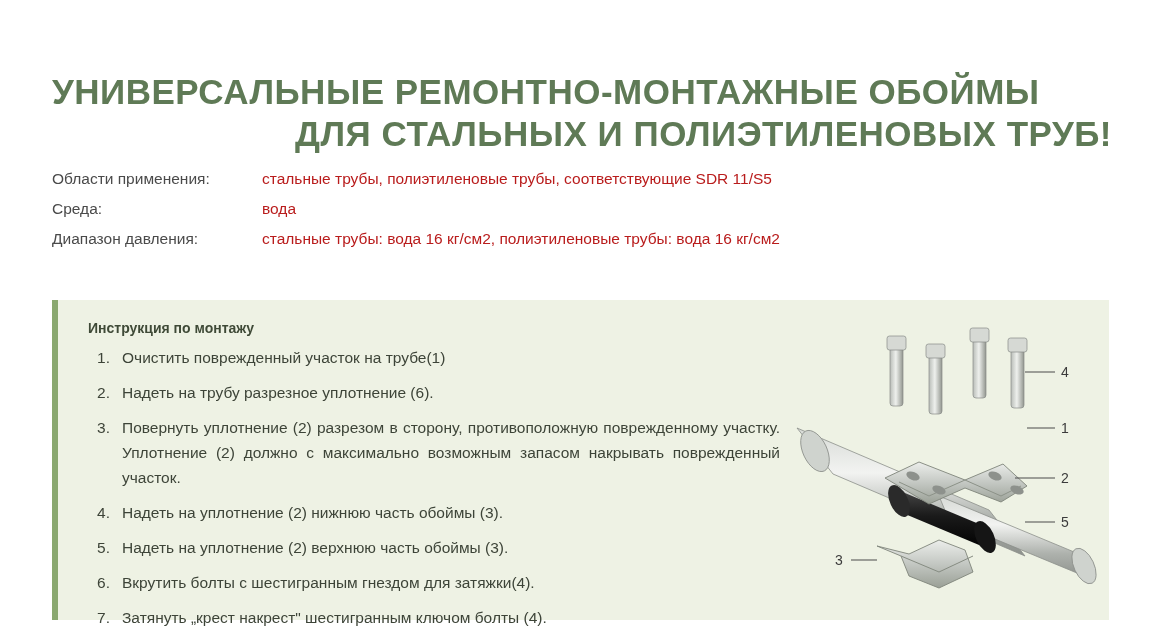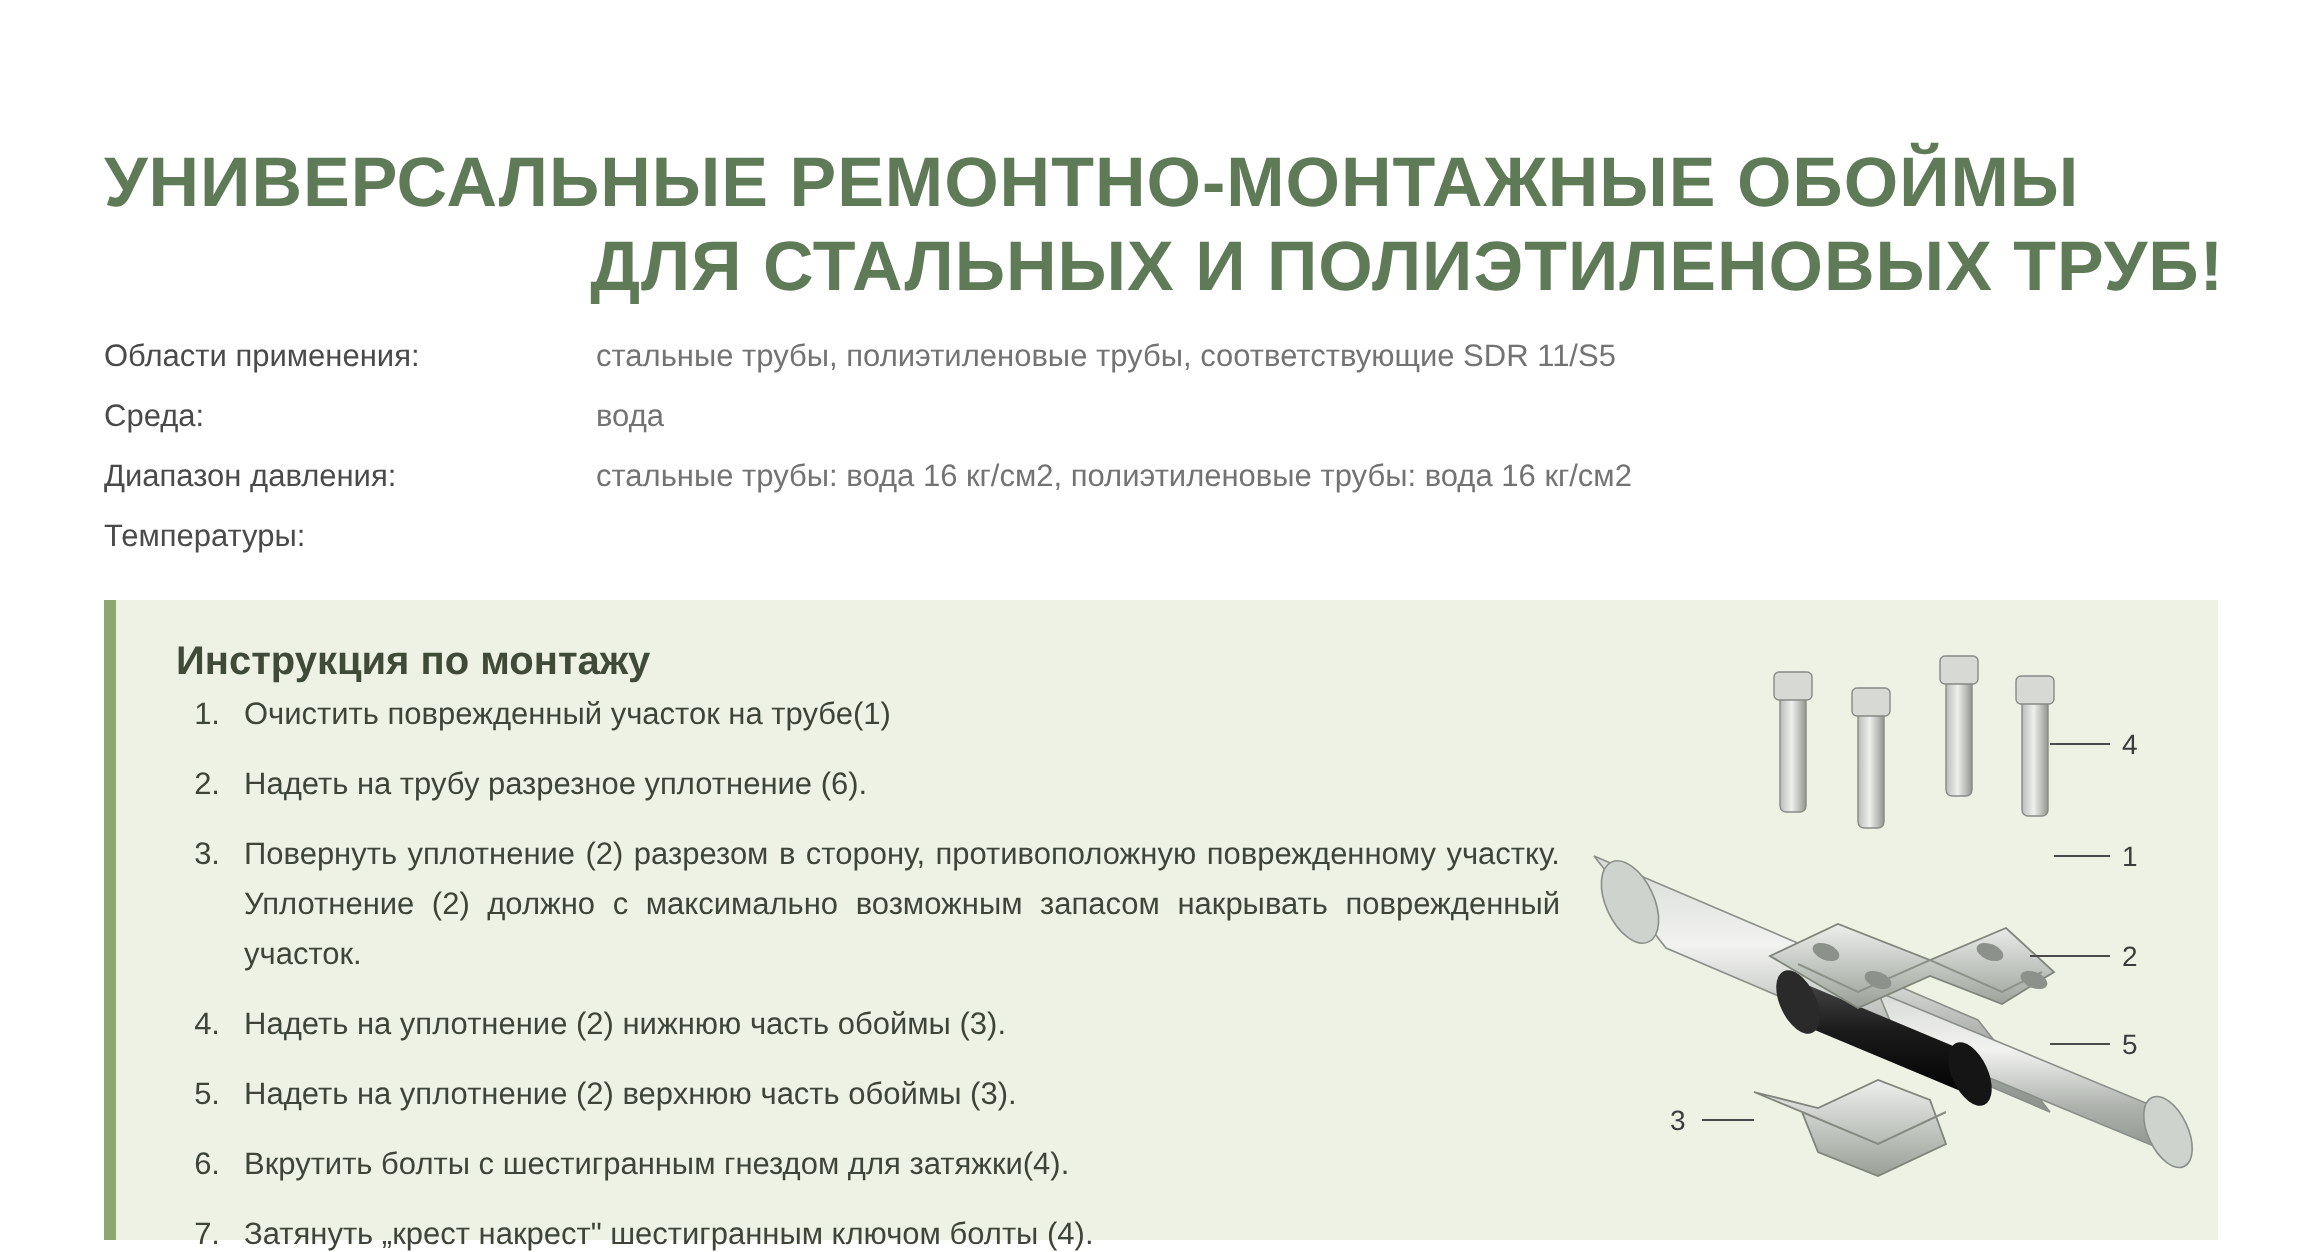--- a/index.html
+++ b/index.html
@@ -52,22 +52,21 @@
     align-items: flex-start;
     margin-bottom: 12px;
   }
   .spec-label {
     width: 210px;
     flex: 0 0 210px;
     color: #4a4a4a;
   }
   .spec-value {
     flex: 1 1 auto;
-    color: #737373;
-    margin-left: 36px;
+    color: #b91c1c;
   }
   
   .panel {
     position: absolute;
     left: 52px;
     top: 300px;
     width: 1057px;
     height: 320px;
     background: #eef2e4;
     box-sizing: border-box;
@@ -75,21 +74,21 @@
   }
   .panel-inner {
     position: relative;
     width: 100%;
     height: 100%;
   }
   .panel-title {
     position: absolute;
     left: 30px;
     top: 20px;
-    font-size: 20px;
+    font-size: 14px;
     font-weight: bold;
     color: #3f4a37;
   }
   .steps {
     position: absolute;
     left: 22px;
     top: 45px;
     width: 700px;
     margin: 0;
     padding: 0;
@@ -143,21 +142,20 @@
     </div>
     <div class="spec-row">
       <div class="spec-label">Среда:</div>
       <div class="spec-value">вода</div>
     </div>
     <div class="spec-row">
       <div class="spec-label">Диапазон давления:</div>
       <div class="spec-value">стальные трубы: вода 16 кг/см2, полиэтиленовые трубы: вода 16 кг/см2</div>
     </div>
     <div class="spec-row">
-      <div class="spec-label">Температуры:</div>
     </div>
   </div>
 
   <div class="panel">
     <div class="panel-inner">
       <div class="panel-title">Инструкция по монтажу</div>
 
       <ol class="steps">
         <li>
           <span class="num">1.</span>

